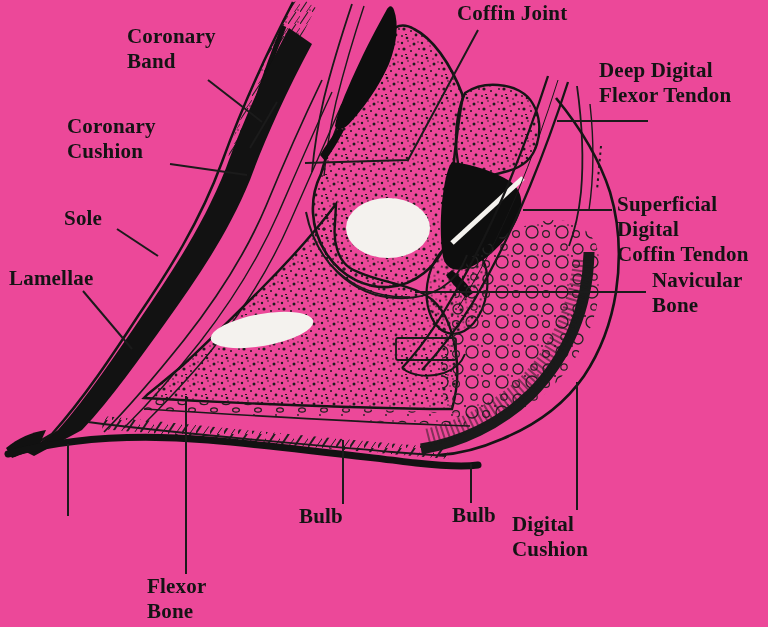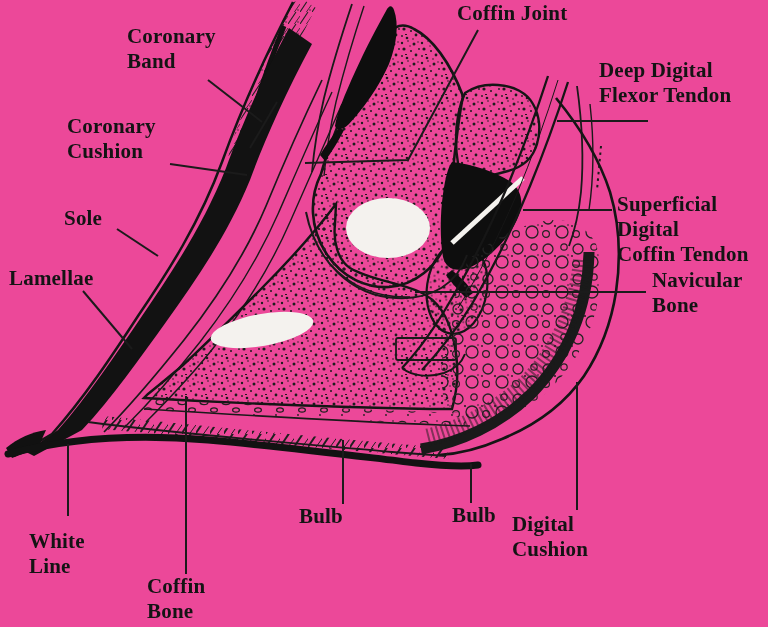--- a/index.html
+++ b/index.html
@@ -183,21 +183,19 @@
 Flexor Tendon</div>
   <div class="lbl" style="left:67px;top:114px">Coronary
 Cushion</div>
   <div class="lbl" style="left:617px;top:192px">Superficial
 Digital
 Coffin Tendon</div>
   <div class="lbl" style="left:64px;top:206px">Sole</div>
   <div class="lbl" style="left:9px;top:266px">Lamellae</div>
   <div class="lbl" style="left:652px;top:268px">Navicular
 Bone</div>
-  <div class="lbl" style="left:29px;top:529px">White
-Line</div>
-  <div class="lbl" style="left:147px;top:574px">Coffin
+  <div class="lbl" style="left:147px;top:574px">Flexor
 Bone</div>
   <div class="lbl" style="left:299px;top:504px">Bulb</div>
   <div class="lbl" style="left:452px;top:503px">Bulb</div>
   <div class="lbl" style="left:512px;top:512px">Digital
 Cushion</div>
 </div>
 
 </body></html>

